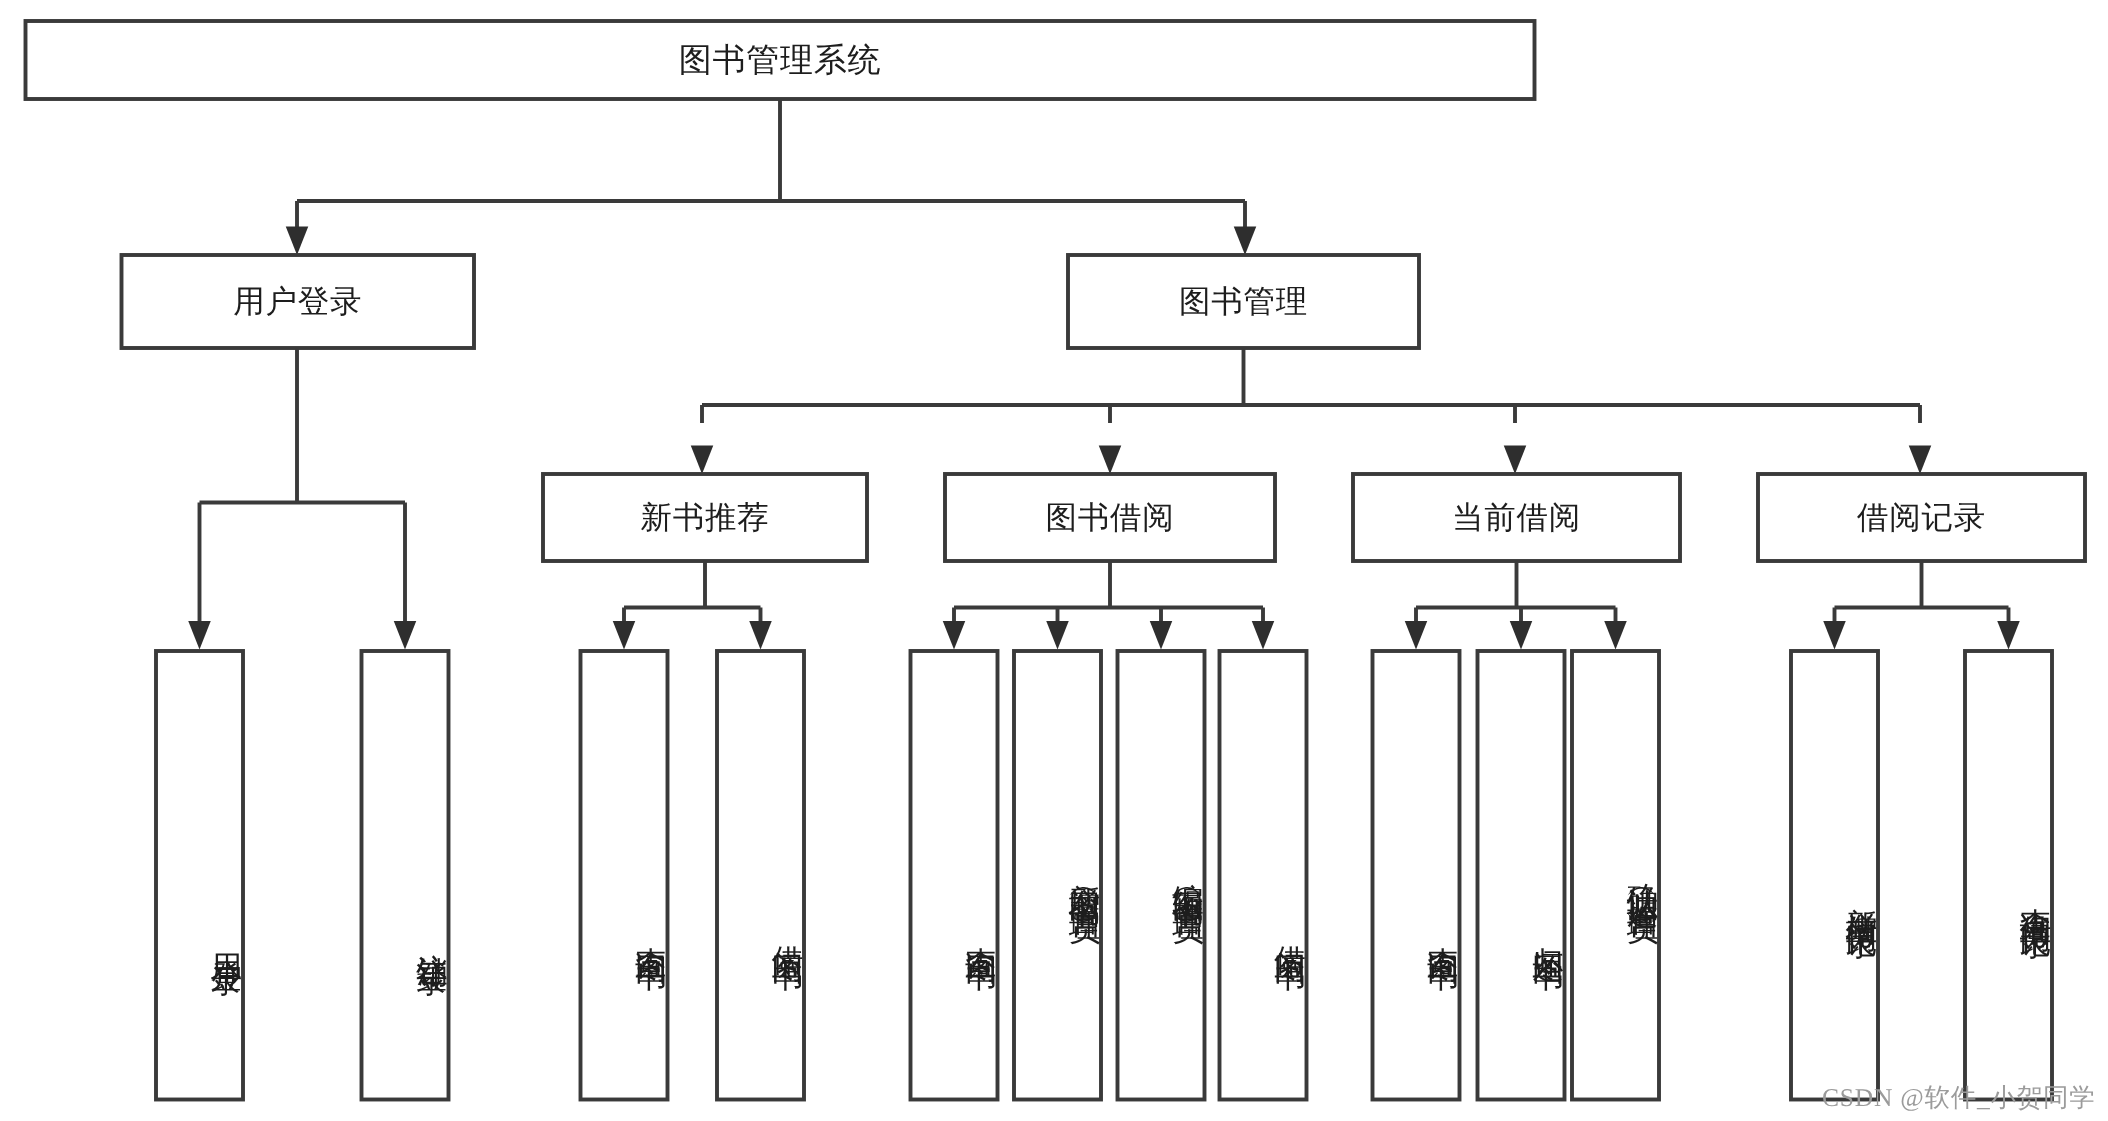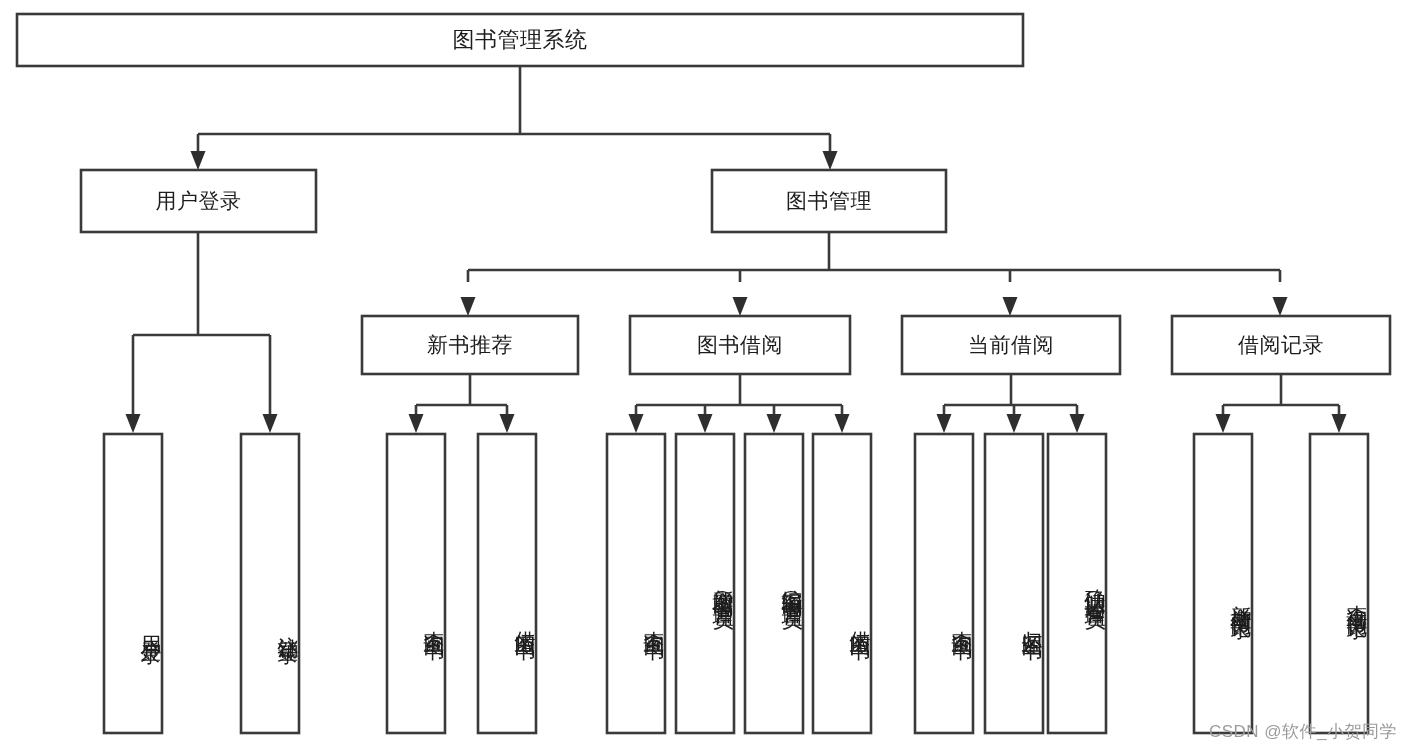--- a/index.html
+++ b/index.html
@@ -68,21 +68,21 @@
     text-align: center;
     pointer-events: none;
     display: flex;
     align-items: flex-start;
     justify-content: center;
   }
   .watermark {
     position: absolute;
     right: 8px;
     bottom: 4px;
-    font-family: Liberation Sans, sans-serif;
+    font-family: Liberation Serif, serif;
     font-size: 17px;
     color: #9b9b9b;
     letter-spacing: 0.5px;
     white-space: nowrap;
     user-select: none;
   }
 </style>
 </head>
 <body>
 

